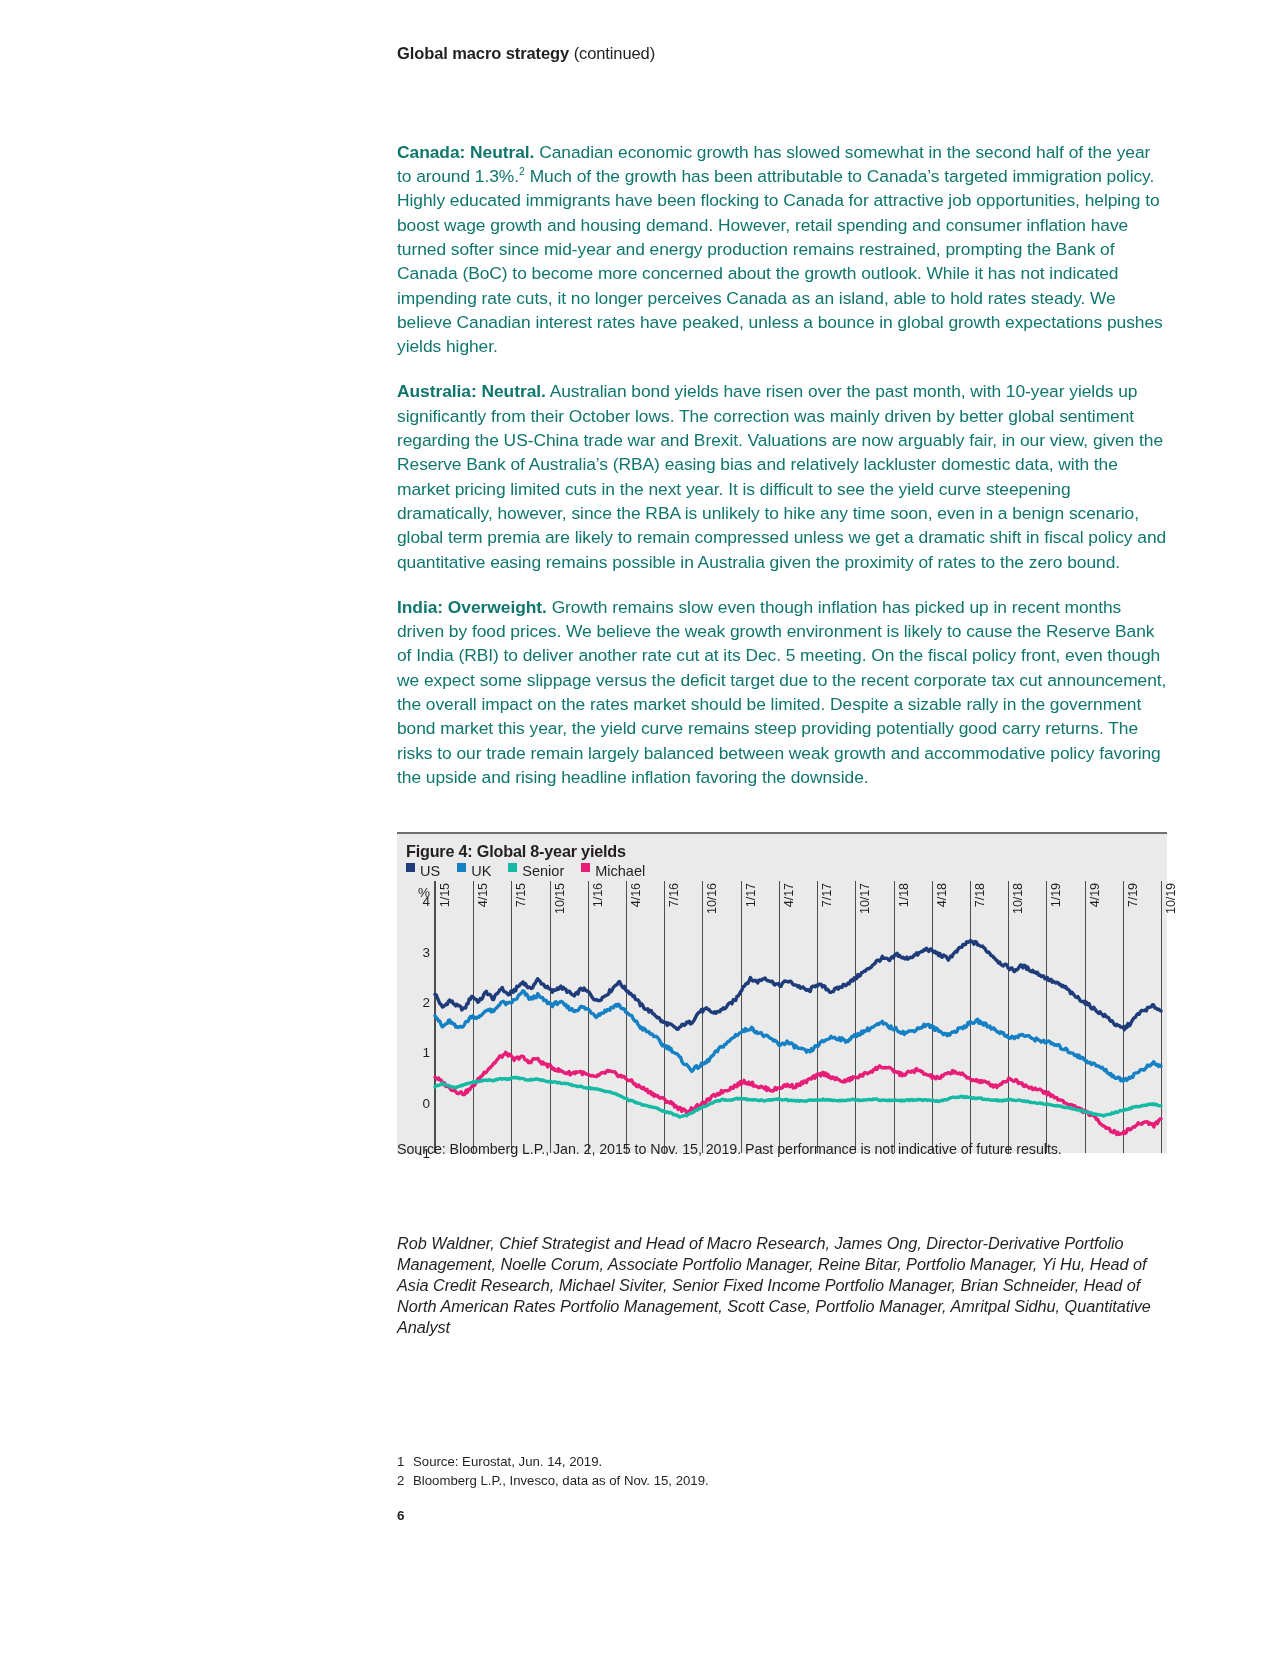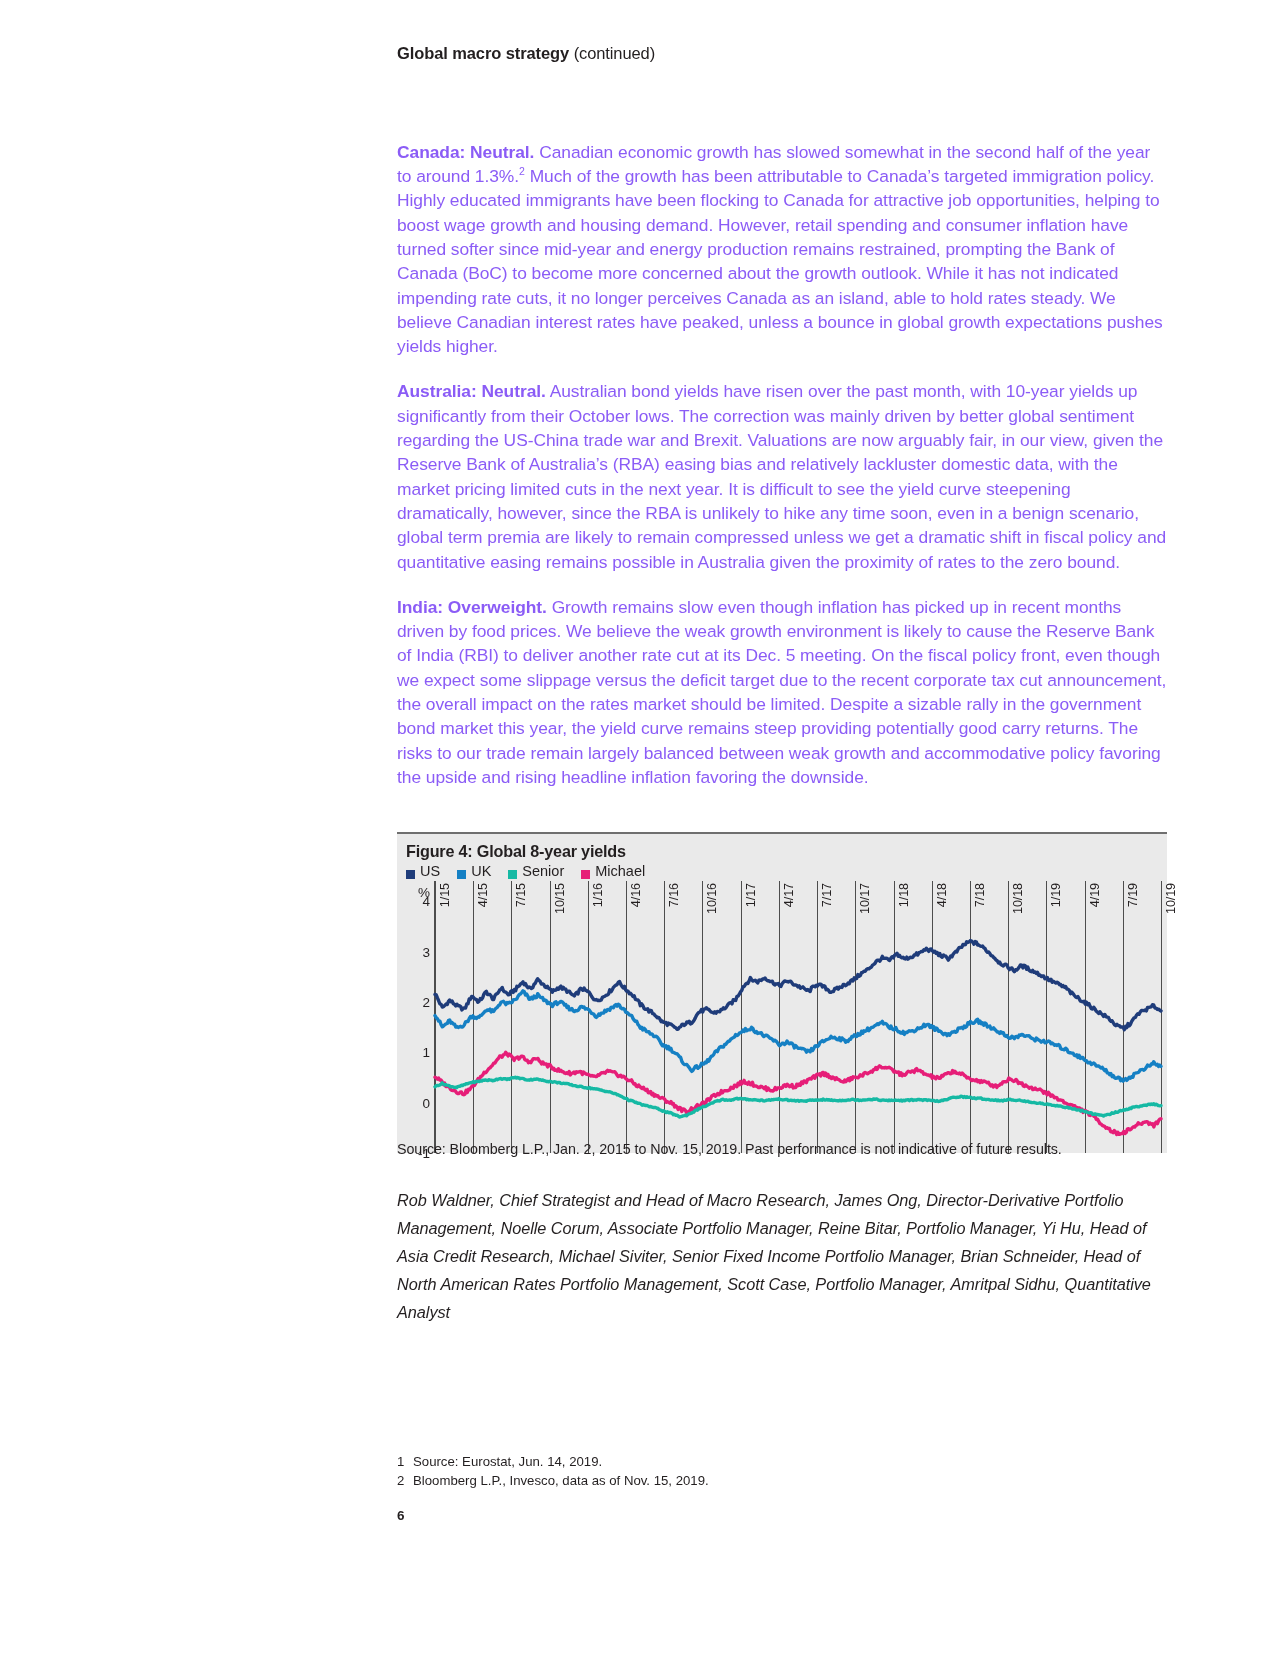--- a/index.html
+++ b/index.html
@@ -36,21 +36,21 @@
   .running-head span.cont { font-weight: normal; }
 
   .body-block { margin-top: 76px; }
 
   p.para {
     font-size: 17.4px;
     line-height: 24.3px;
     margin: 0 0 21px 0;
     letter-spacing: -0.05px;
     text-align: left;
-    color: #8b5cf6;
+    color: #0f766e;
   }
   p.para b { font-weight: bold; }
   sup { font-size: 10.5px; vertical-align: super; line-height: 0; }
 
   
   .figure {
     position: absolute;
     left: 397px;
     top: 832px;
     width: 770px;
@@ -65,21 +65,21 @@
     letter-spacing: -0.2px;
   }
   .legend {
     display: flex;
     align-items: center;
     gap: 17px;
     padding: 0 0 2px 9px;
     font-size: 14.5px;
     color: #231f20;
   }
-  .legend .item { display: flex; align-items: flex-end; gap: 5px; }
+  .legend .item { display: flex; align-items: flex-start; gap: 5px; }
   .legend .swatch { width: 9px; height: 9px; display: inline-block; }
 
   .plot-wrap {
     position: relative;
     height: 272px;
     margin: 0 6px 0 9px;
   }
   .plot-area {
     position: absolute;
     left: 28px;
@@ -131,25 +131,25 @@
     top: 1141px;
     width: 790px;
     font-size: 14.3px;
     color: #231f20;
     letter-spacing: -0.08px;
   }
 
   .authors {
     position: absolute;
     left: 397px;
-    top: 1186px;
+    top: 1233px;
     width: 760px;
     font-style: italic;
     font-size: 16.3px;
-    line-height: 28px;
+    line-height: 21px;
     color: #231f20;
     letter-spacing: -0.05px;
   }
 
   .footnotes {
     position: absolute;
     left: 397px;
     top: 1453px;
     font-size: 13.2px;
     line-height: 18.6px;

